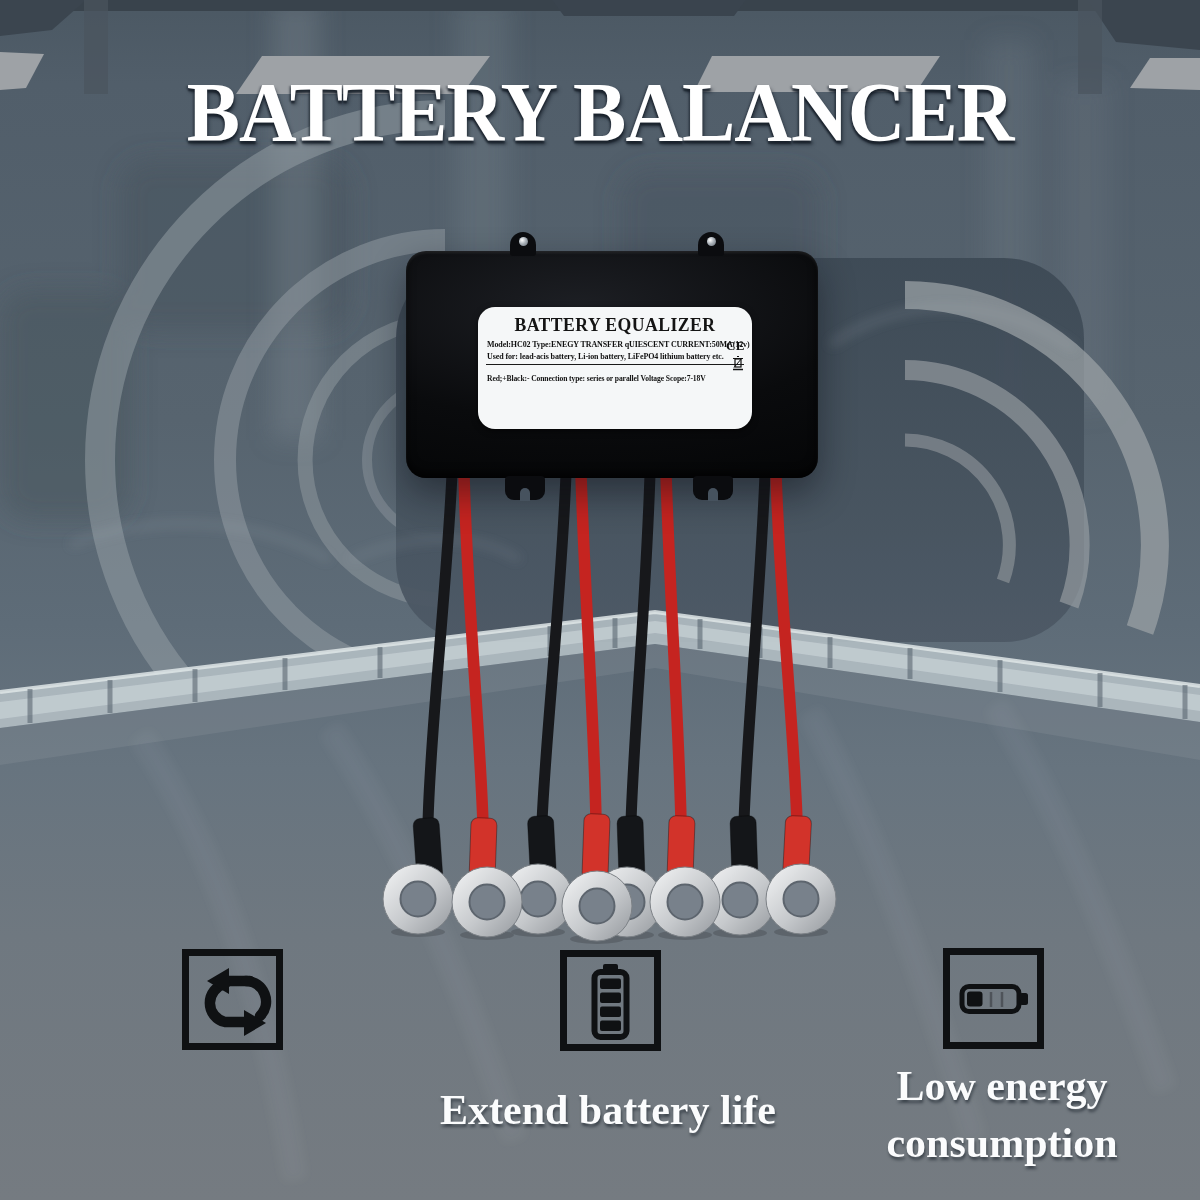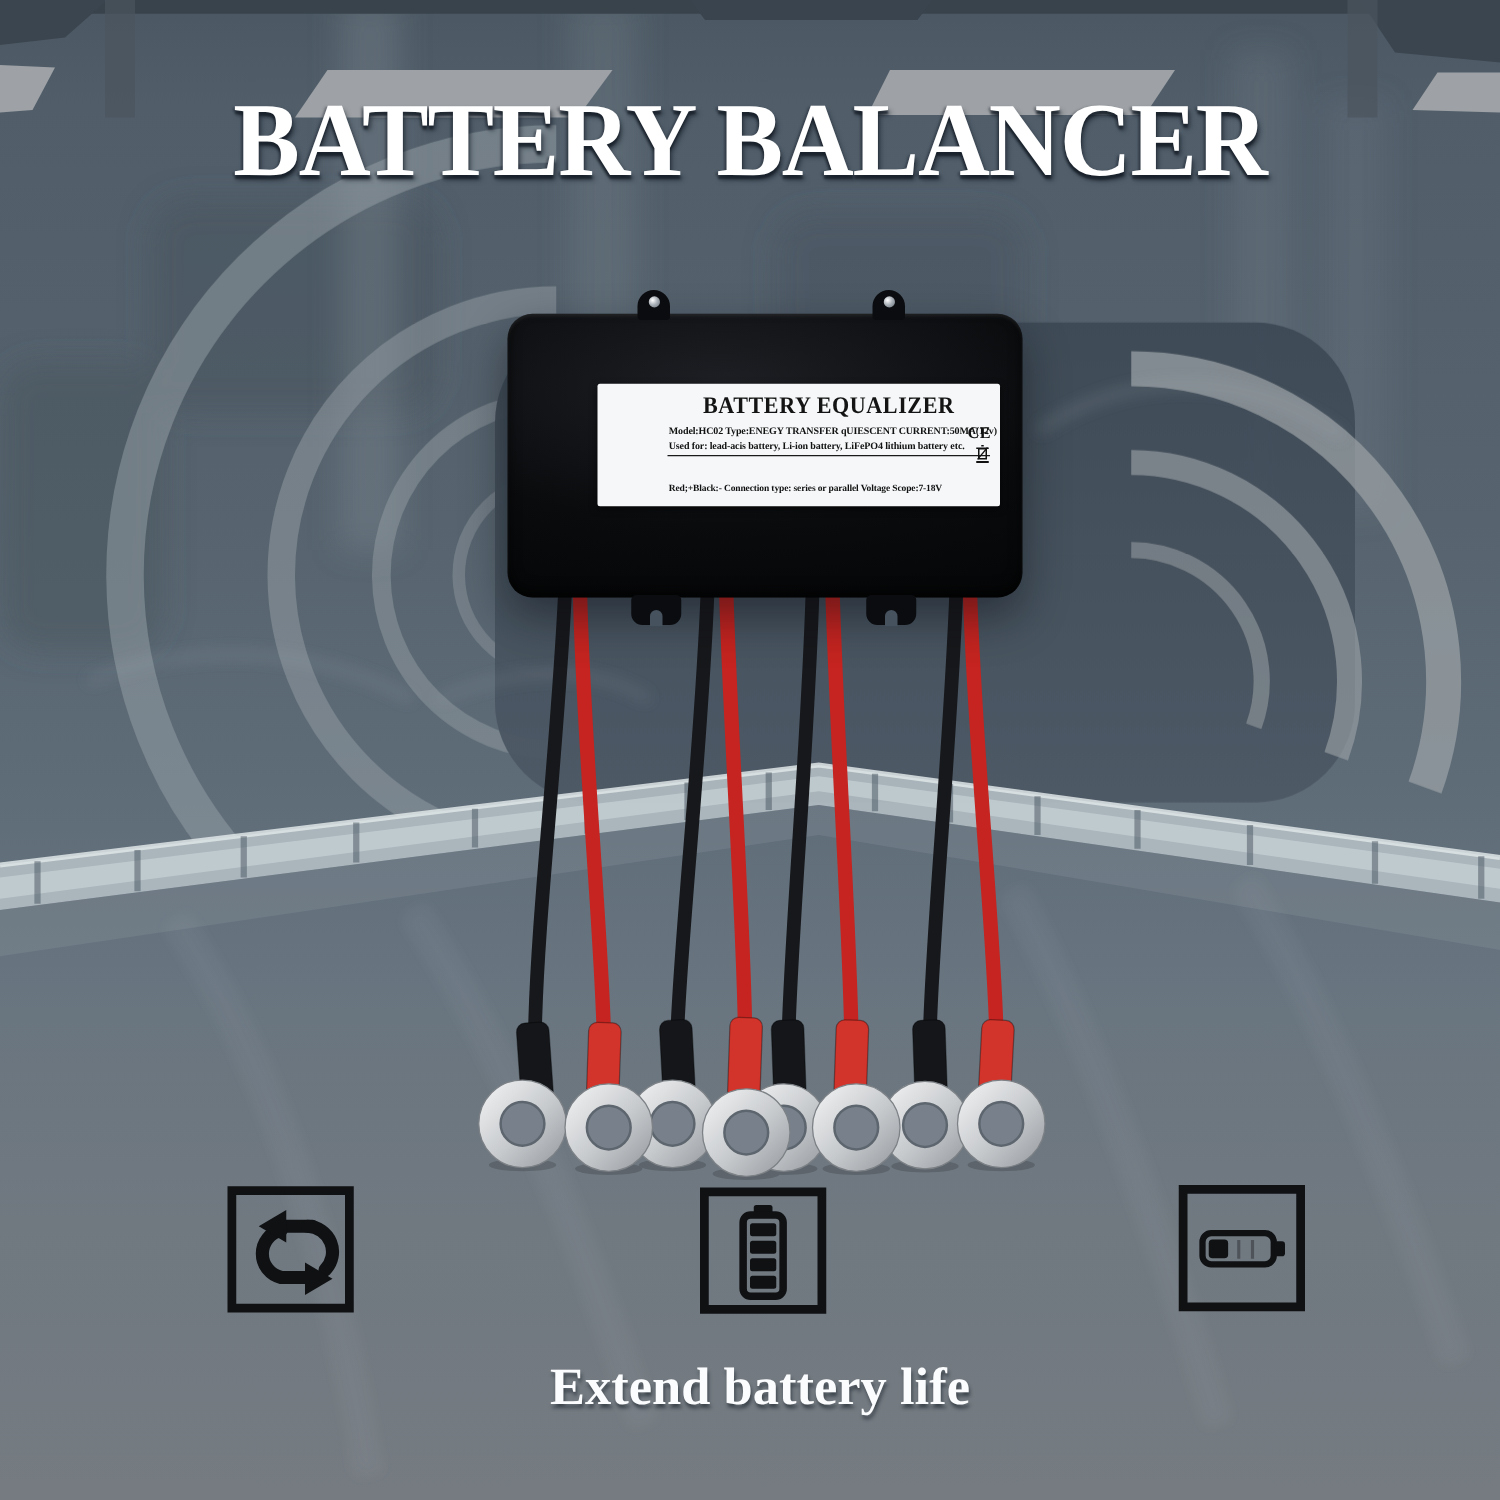--- a/index.html
+++ b/index.html
@@ -34,34 +34,34 @@
   }
   .tab{
     position:absolute;top:225px;width:40px;height:24px;background:#0b0c0f;
     border-radius:4px 4px 9px 9px;
   }
   .tab .notch{
     position:absolute;left:15px;bottom:-1px;width:10px;height:13px;
     background:#46525e;border-radius:8px 8px 0 0;
   }
   .label{
-    position:absolute;left:72px;top:56px;width:274px;height:98px;
-    background:#f5f7f8;border-radius:2px;box-shadow:0 2px 6px rgba(0,0,0,.55);
-    color:#141414;overflow:hidden;padding-left:48px;
+    position:absolute;left:72px;top:56px;width:274px;height:122px;
+    background:#f5f7f8;border-radius:17px;box-shadow:0 2px 6px rgba(0,0,0,.55);
+    color:#141414;overflow:hidden;
   }
   .lbl-title{
     margin-top:7px;text-align:center;font-size:19px;font-weight:700;
     letter-spacing:.5px;transform:scaleX(.93);white-space:nowrap;
   }
   .lbl-small{
     padding:0 9px;font-size:8px;font-weight:700;letter-spacing:-.1px;
     color:#111;white-space:nowrap;line-height:1.45;
   }
   .l1{margin-top:3px;}
-  .l3{font-size:7.6px;margin-top:20px;}
+  .l3{font-size:7.6px;margin-top:8px;}
   .lbl-rule{margin:2px 8px 0 8px;border-top:1.6px solid #1a1a1a;}
   .ce{
     position:absolute;right:7px;top:31px;font-size:13px;font-weight:700;
     letter-spacing:.5px;color:#111;margin-left:24px;
   }
   .weee{position:absolute;right:8px;top:48px;}
   
   .icon-box{
     position:absolute;width:87px;height:87px;border:7px solid #0f1113;
   }
@@ -333,14 +333,18 @@
       <rect x="69.5" y="38" width="8.5" height="12" rx="2.5" fill="#0f1113"></rect>
       <rect x="17" y="36.5" width="15.5" height="15" rx="3" fill="#0f1113"></rect>
       <line x1="41" y1="37" x2="41" y2="52" stroke="#0f1113" stroke-width="2.5" opacity=".35"></line>
       <line x1="52" y1="37" x2="52" y2="52" stroke="#0f1113" stroke-width="2.5" opacity=".35"></line>
     </svg>
   </div>
 
   <div class="caption" style="left:408px;top:1082px;width:400px">
     <div>Extend battery life</div>
   </div>
+  <div class="caption" style="left:852px;top:1058px;width:300px">
+    <div>Low energy</div>
+    <div>consumption</div>
+  </div>
 
 </div>
 
 </body></html>

